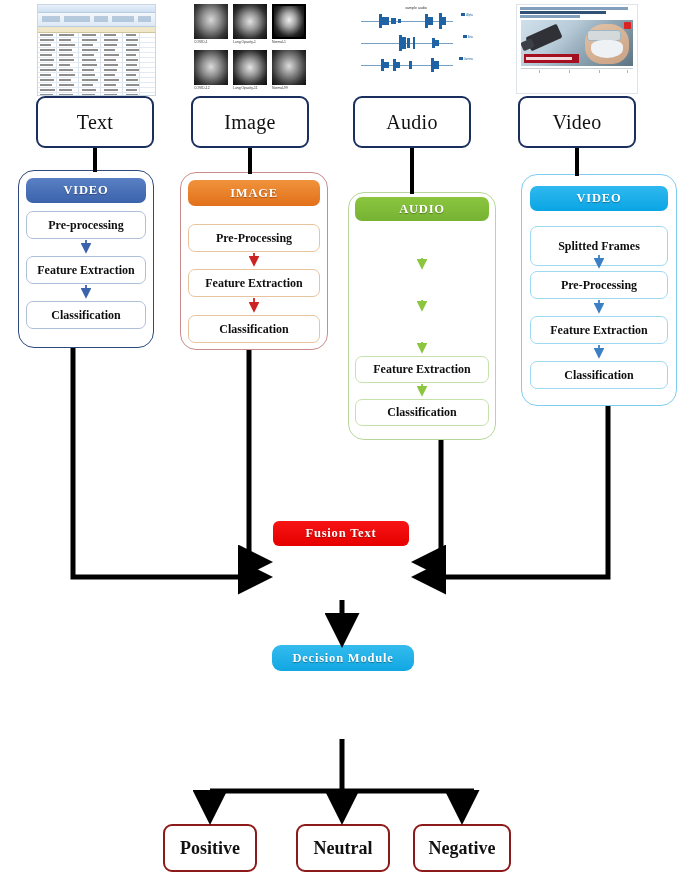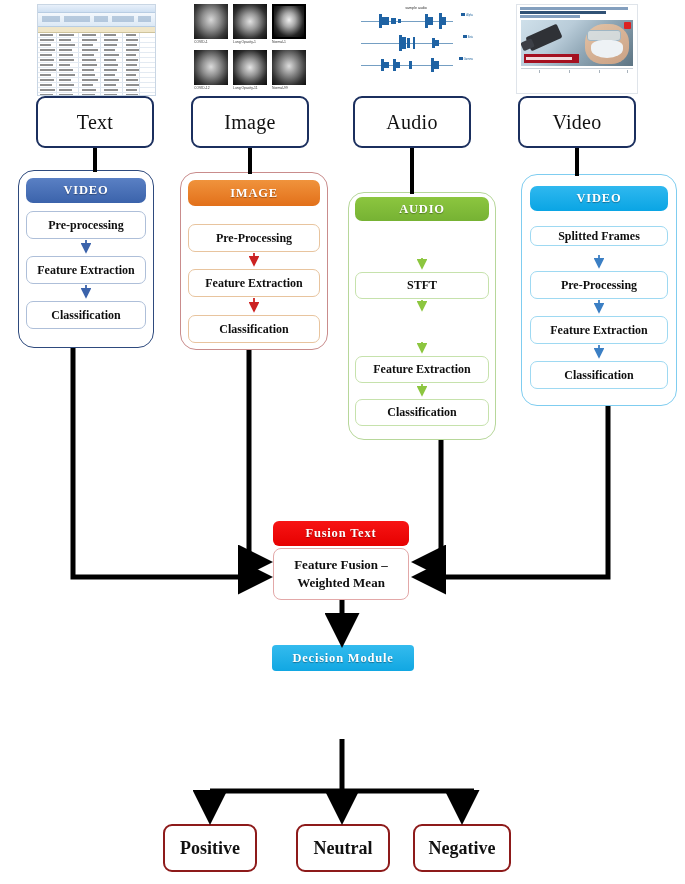--- a/index.html
+++ b/index.html
@@ -98,21 +98,21 @@
     border-radius:7px;
     display:flex; align-items:center; justify-content:center;
     color:#fff; font-weight:bold; font-size:12.5px; letter-spacing:.8px;
     text-shadow:0 1px 1px rgba(0,0,0,.35);
   }
   .phead.text  { background:linear-gradient(#5a80c4,#3b63ab); }
   .phead.image { background:linear-gradient(#f0933c,#e2701a); }
   .phead.audio { background:linear-gradient(#8cc63f,#76b233); }
   .phead.video { background:linear-gradient(#2fb8ef,#0aa5e4); }
   .phead.fusion{ background:linear-gradient(#f71414,#e60000); border-radius:6px; }
-  .phead.decision{ background:linear-gradient(#34bbee,#11a7e2); border-radius:4px;text-align:right; }
+  .phead.decision{ background:linear-gradient(#34bbee,#11a7e2); border-radius:9px;text-align:right; }
 
   .pstep {
     box-sizing:border-box;
     position:absolute;
     border-radius:7px;
     background:#fff;
     display:flex; align-items:center; justify-content:center;
     font-size:12px; font-weight:bold; color:#0f0f0f;
     white-space:nowrap;
   }
@@ -387,54 +387,45 @@
   <div class="pstep image" style="left:188px; top:269px; width:132px; height:28px;">
     <span>Feature Extraction</span>
   </div>
   <div class="pstep image" style="left:188px; top:315px; width:132px; height:28px;">
     <span>Classification</span>
   </div>
 
   <div class="phead audio" style="left:355px; top:197px; width:134px; height:24px;">
     <span>AUDIO</span>
   </div>
-  <div class="pstep audio" style="left:355px; top:272px; width:134px; height:27px;">
-    <span>STFT</span>
-  </div>
   <div class="pstep audio" style="left:355px; top:356px; width:134px; height:27px;">
     <span>Feature Extraction</span>
   </div>
   <div class="pstep audio" style="left:355px; top:399px; width:134px; height:27px;">
     <span>Classification</span>
   </div>
 
   <div class="phead video" style="left:530px; top:186px; width:138px; height:25px;">
     <span>VIDEO</span>
   </div>
-  <div class="pstep video" style="left:530px; top:226px; width:138px; height:20px;">
+  <div class="pstep video" style="left:530px; top:226px; width:138px; height:40px;">
     <span>Splitted Frames</span>
   </div>
   <div class="pstep video" style="left:530px; top:271px; width:138px; height:28px;">
     <span>Pre-Processing</span>
   </div>
   <div class="pstep video" style="left:530px; top:316px; width:138px; height:28px;">
     <span>Feature Extraction</span>
   </div>
   <div class="pstep video" style="left:530px; top:361px; width:138px; height:28px;">
     <span>Classification</span>
   </div>
 
   <div class="phead fusion" style="left:273px; top:521px; width:136px; height:25px;">
     <span>Fusion Text</span>
-  </div>
-  <div class="fusionbox" style="left:273px; top:548px; width:136px; height:52px;">
-    <div>
-      <div>Feature Fusion –</div>
-      <div>Weighted Mean</div>
-    </div>
   </div>
 
   <div class="phead decision" style="left:272px; top:645px; width:142px; height:26px;">
     <span>Decision  Module</span>
   </div>
 
   <div class="outbox" style="left:163px; top:824px; width:94px; height:48px;">
     <span>Positive</span>
   </div>
   <div class="outbox" style="left:413px; top:824px; width:98px; height:48px;">

